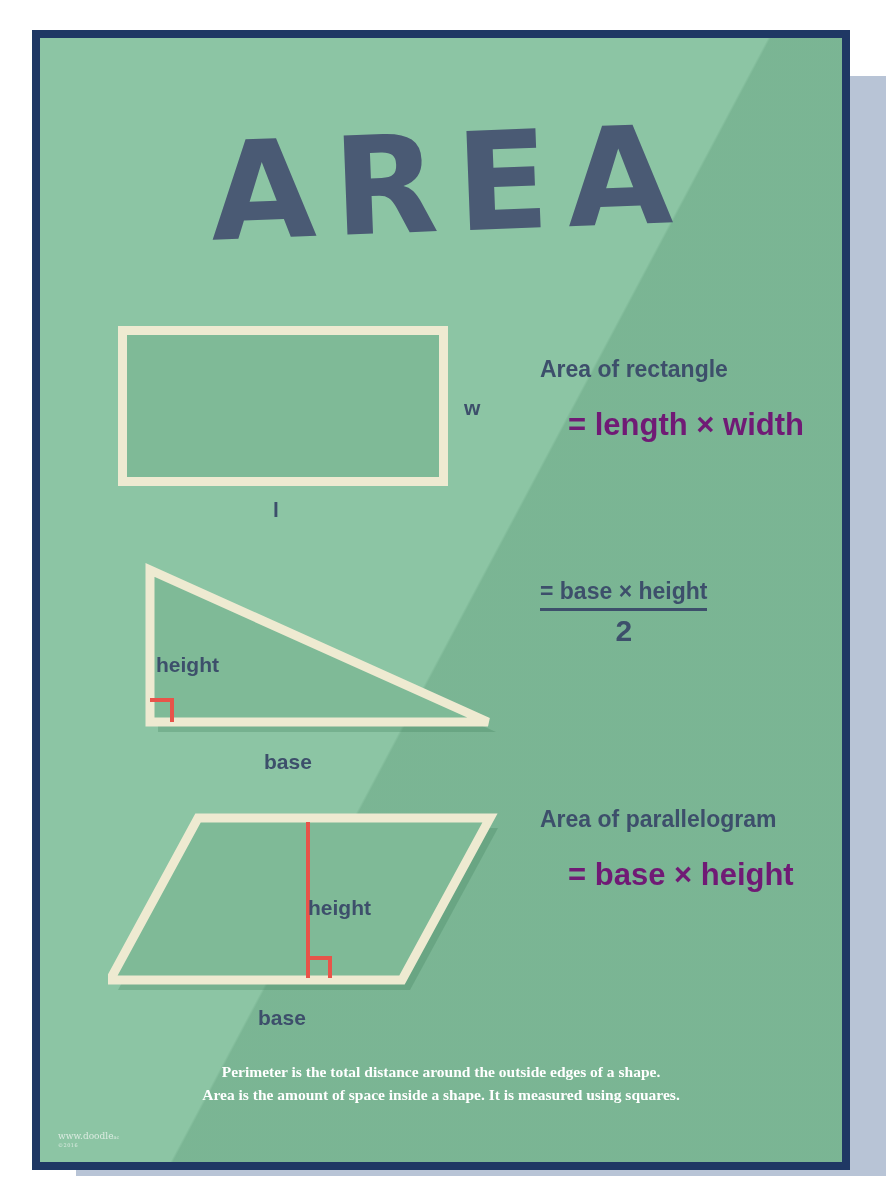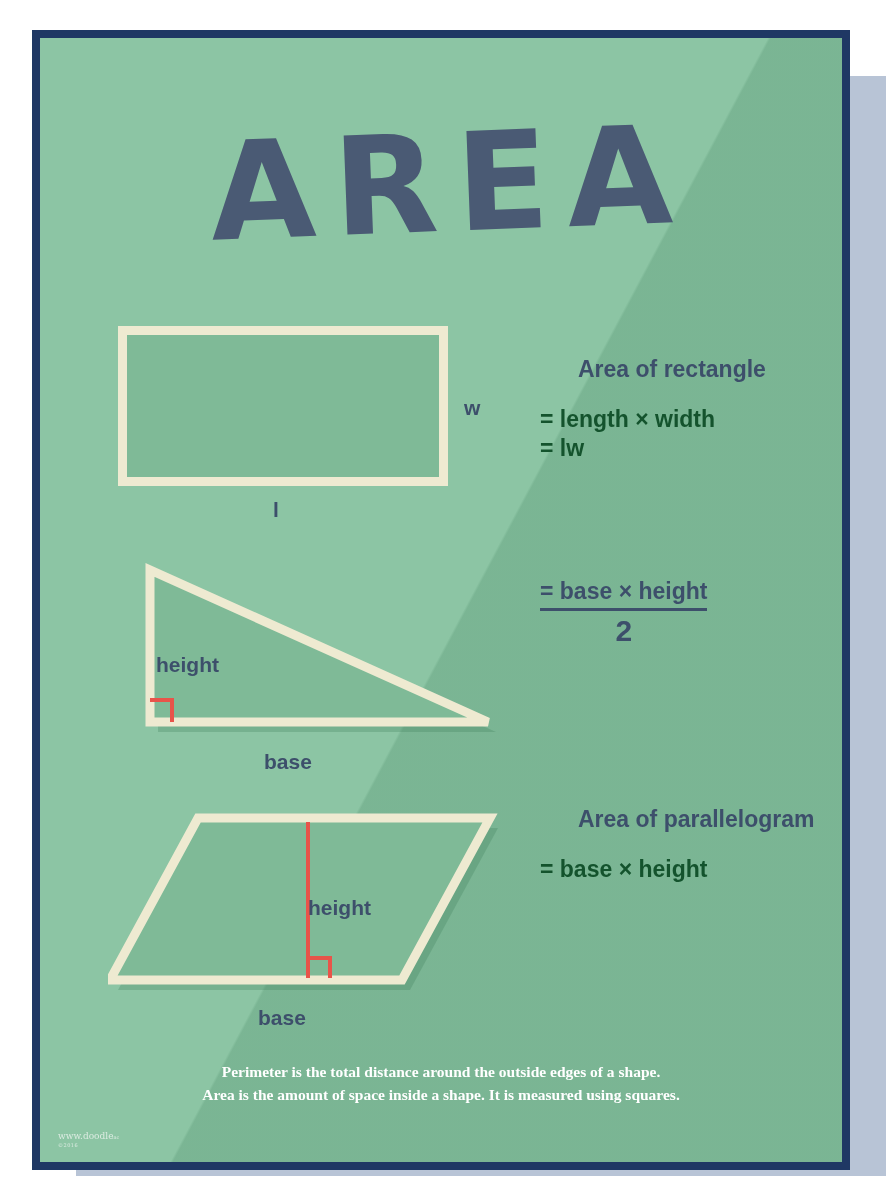--- a/index.html
+++ b/index.html
@@ -99,27 +99,27 @@
   .lbl-height-para { position: absolute; left: 200px; top: 88px; font-size: 21px; font-weight: bold; color: #3d4f6b; }
   .lbl-base-para { position: absolute; left: 150px; top: 198px; font-size: 21px; font-weight: bold; color: #3d4f6b; }
 
   
   .formula { position: absolute; color: #3d4f6b; }
   .formula .f-title {
     font-size: 23px;
     font-weight: bold;
     margin-bottom: 22px;
     color: #3d4f6b;
-    margin-left: 38px;
   }
   .formula .f-line {
-    font-size: 23px;
+    font-size: 31px;
     font-weight: bold;
     line-height: 1.28;
-    color: #14532d;
+    color: #701a75;
+    margin-left: 28px;
   }
   #f-rect { left: 500px; top: 318px; }
   #f-tri  { left: 500px; top: 540px; }
   #f-para { left: 500px; top: 768px; }
 
   .frac {
     display: inline-block;
     text-align: center;
   }
   .frac .num {
@@ -179,21 +179,20 @@
       <div class="shape-wrap" id="rect-block">
         <div class="rect-shadow"></div>
         <div class="rect-shape"></div>
         <span class="lbl-w">w</span>
         <span class="lbl-l">l</span>
       </div>
 
       <div class="formula" id="f-rect">
         <div class="f-title">Area of rectangle</div>
         <div class="f-line">= length × width</div>
-        <div class="f-line">= lw</div>
       </div>
 
       <div class="shape-wrap" id="tri-block">
         <svg class="tri-svg" width="380" height="230">
           <polygon points="42,20 42,172 380,172" fill="rgba(60,125,90,0.28)"></polygon>
           <polygon points="34,10 34,162 372,162" fill="#7fba97" stroke="#eeead1" stroke-width="9" stroke-linejoin="miter"></polygon>
           <polyline points="34,140 56,140 56,162" fill="none" stroke="#e8544a" stroke-width="4"></polyline>
         </svg>
         <span class="lbl-height-tri">height</span>
         <span class="lbl-base-tri">base</span>

